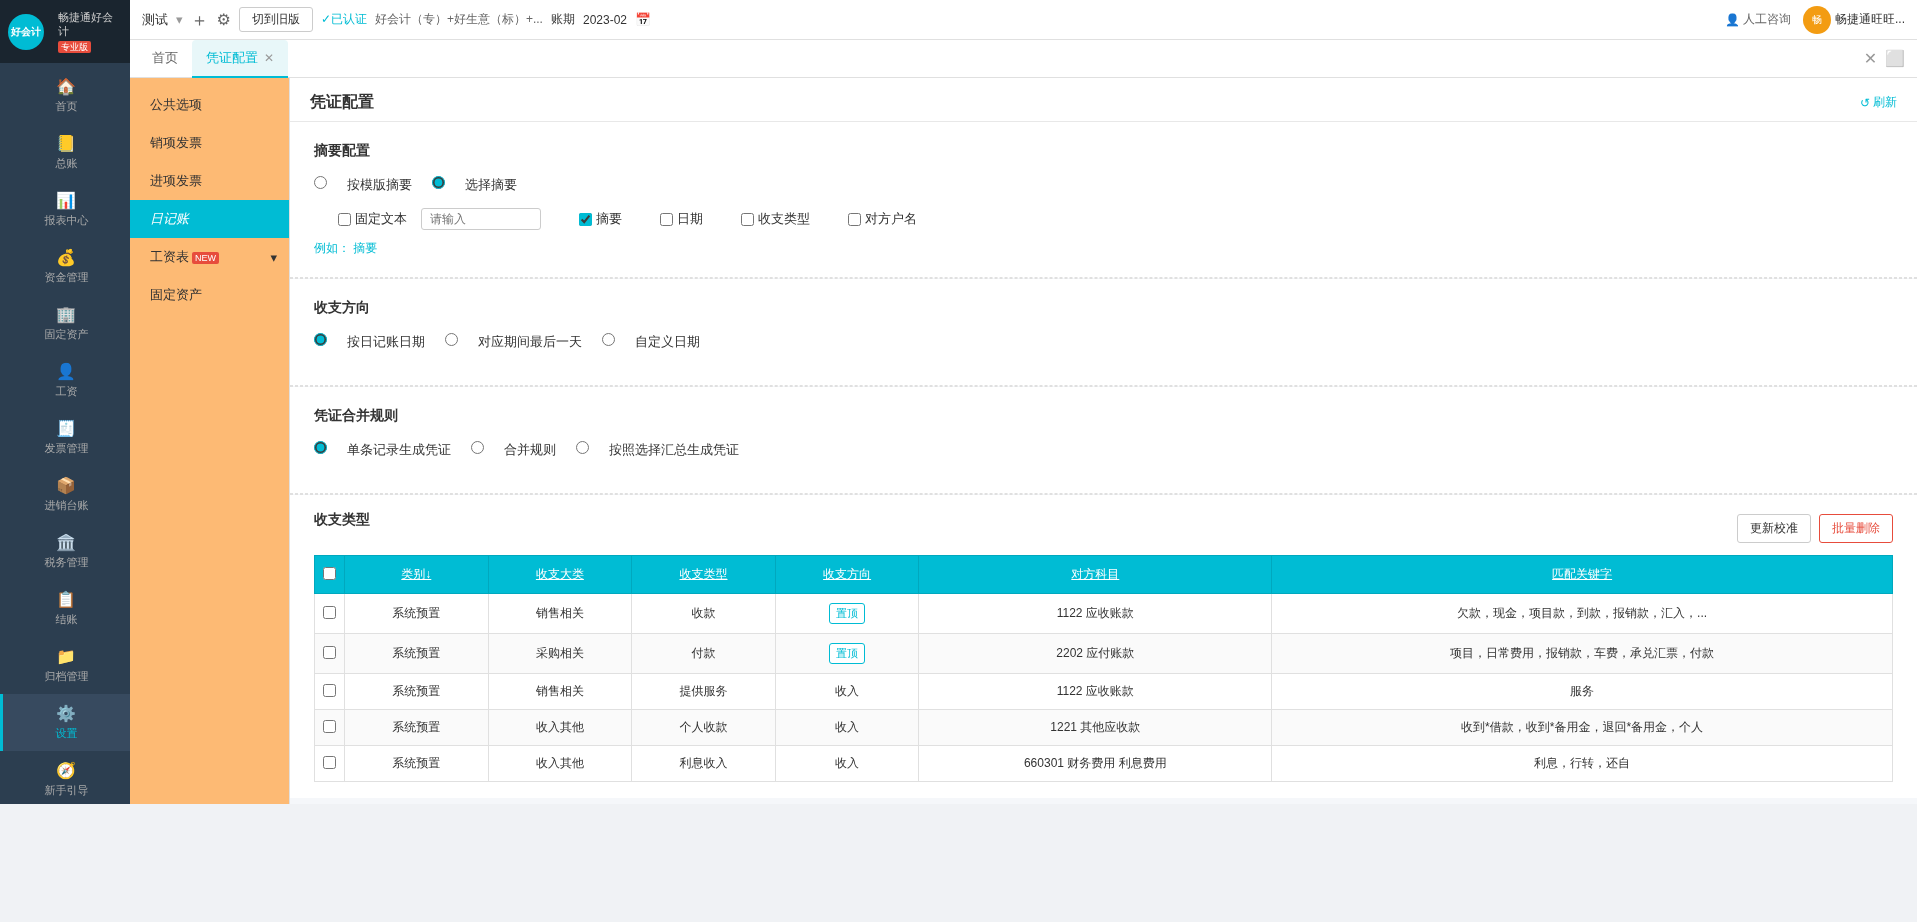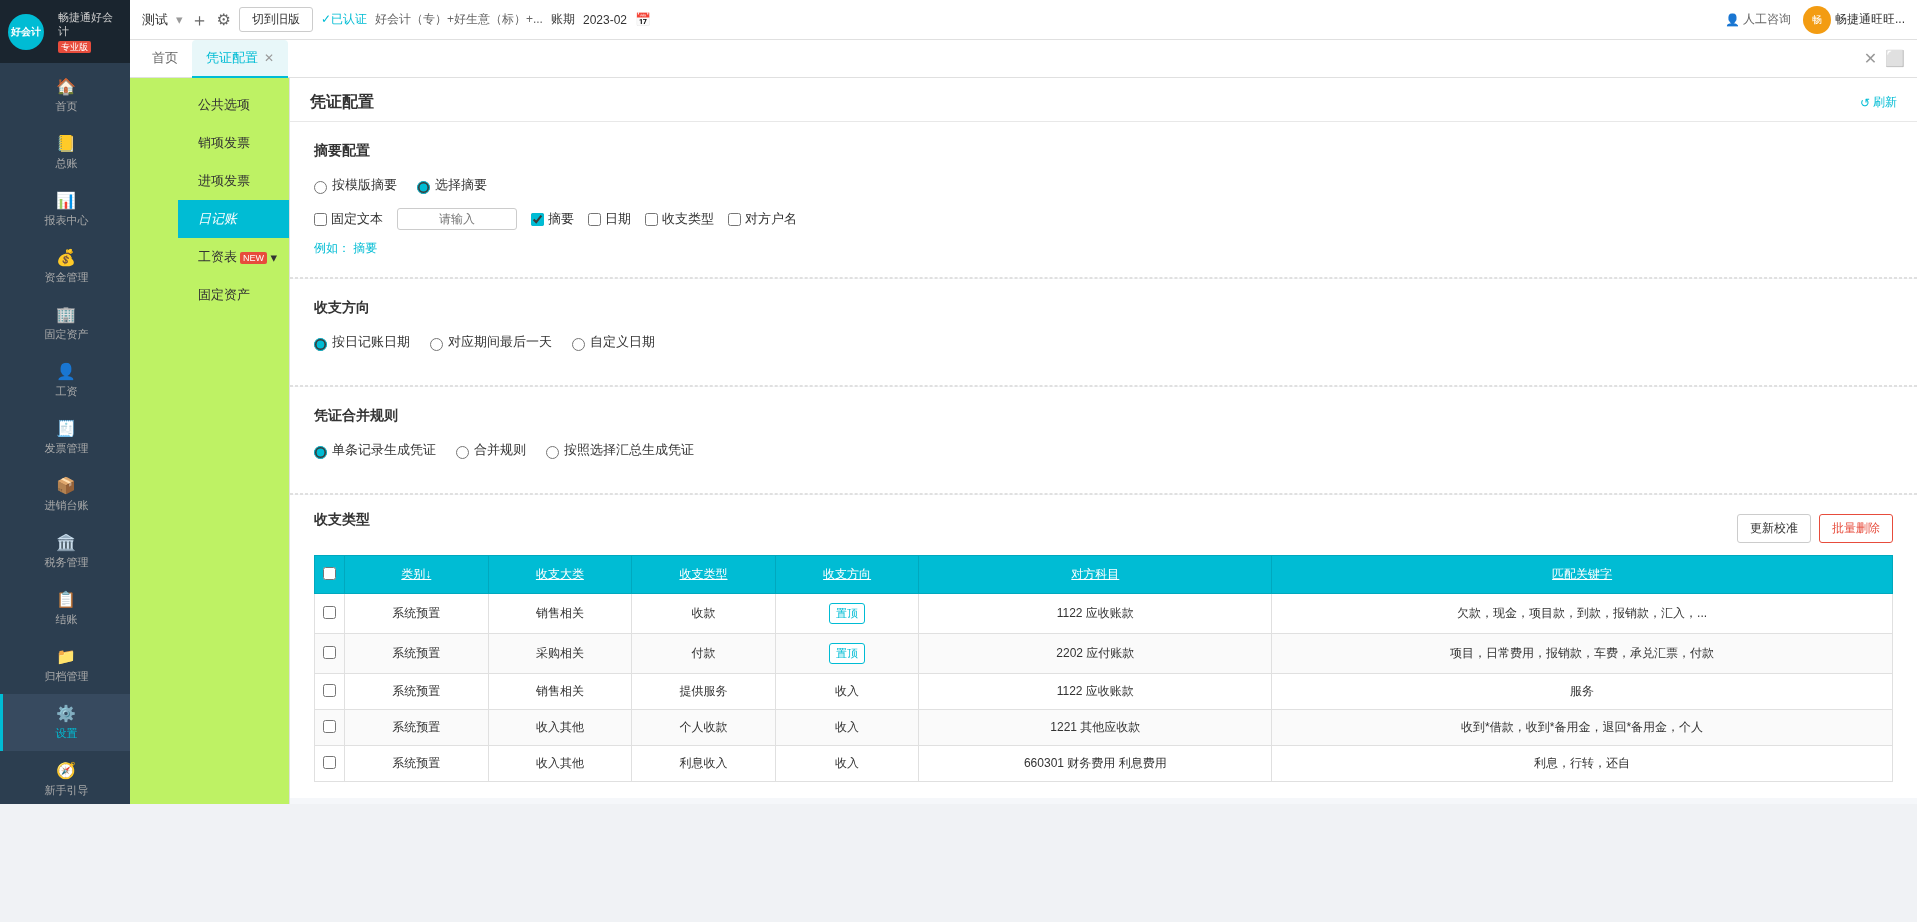--- a/index.html
+++ b/index.html
@@ -37,48 +37,48 @@
     .tab-close { margin-left: 6px; color: #999; font-size: 12px; }
 
     
     .window-controls { margin-left: auto; display: flex; align-items: center; gap: 8px; padding-right: 12px; }
     .win-btn { cursor: pointer; color: #999; font-size: 16px; }
 
     
     .content-area { display: flex; flex: 1; overflow: hidden; }
 
     
-    .left-panel { width: 160px; background: #bef264; border-right: 1px solid #e0e0e0; flex-shrink: 0; padding-top: 8px; padding-left: 48px; }
+    .left-panel { width: 160px; background: #fdba74; border-right: 1px solid #e0e0e0; flex-shrink: 0; padding-top: 8px; }
     .left-panel-item { padding: 10px 20px; cursor: pointer; font-size: 13px; color: #333; position: relative; }
     .left-panel-item.active { background: #00bcd4; color: #fff; font-style: italic; }
     .left-panel-item .new-badge { font-size: 9px; background: #e74c3c; color: #fff; padding: 1px 3px; border-radius: 2px; margin-left: 3px; }
     .left-panel-item .expand-arrow { position: absolute; right: 12px; top: 50%; transform: translateY(-50%); }
 
     
     .right-content { flex: 1; overflow-y: auto; padding: 0; background: #f5f7fa; }
 
     
     .page-header { background: #fff; padding: 14px 20px 8px; border-bottom: 1px solid #e8e8e8; display: flex; align-items: center; justify-content: space-between; }
     .page-title { font-size: 16px; font-weight: bold; color: #333; }
     .refresh-btn { color: #00bcd4; font-size: 12px; cursor: pointer; display: flex; align-items: center; gap: 3px; }
 
     
     .section { background: #fff; margin: 0; padding: 20px 24px; border-bottom: 1px dashed #e0e0e0; }
     .section-title { font-size: 14px; font-weight: bold; color: #333; margin-bottom: 16px; }
 
     
     .radio-group { display: flex; gap: 20px; align-items: center; margin-bottom: 14px; }
-    .radio-label { display: flex; align-items: flex-end; gap: 5px; cursor: pointer; font-size: 13px; }
+    .radio-label { display: flex; align-items: flex-start; gap: 20px; cursor: pointer; font-size: 13px; }
     .radio-input { accent-color: #00bcd4; }
 
     
     .checkbox-row { display: flex; align-items: center; gap: 14px; }
-    .checkbox-label { display: flex; align-items: center; gap: 4px; cursor: pointer; font-size: 13px; }
+    .checkbox-label { display: flex; align-items: center; gap: 4px; cursor: pointer; font-size: 13px; margin-left: 24px; }
     .checkbox-input { accent-color: #00bcd4; }
-    .fixed-text-input { border: 1px solid #ccc; border-radius: 3px; padding: 3px 8px; font-size: 12px; width: 120px; color: #999; text-align: center; }
+    .fixed-text-input { border: 1px solid #ccc; border-radius: 3px; padding: 3px 8px; font-size: 12px; width: 120px; color: #999; }
 
     
     .example-text { margin-top: 10px; font-size: 12px; color: #00bcd4; }
 
     
     .table-section { background: #fff; padding: 16px 24px; }
     .table-header-row { display: flex; justify-content: space-between; align-items: center; margin-bottom: 10px; }
     .table-actions { display: flex; gap: 8px; }
     .action-btn { border: 1px solid #ccc; background: #fff; padding: 5px 12px; border-radius: 3px; cursor: pointer; font-size: 12px; color: #333; }
     .action-btn.danger { border-color: #e74c3c; color: #e74c3c; }

